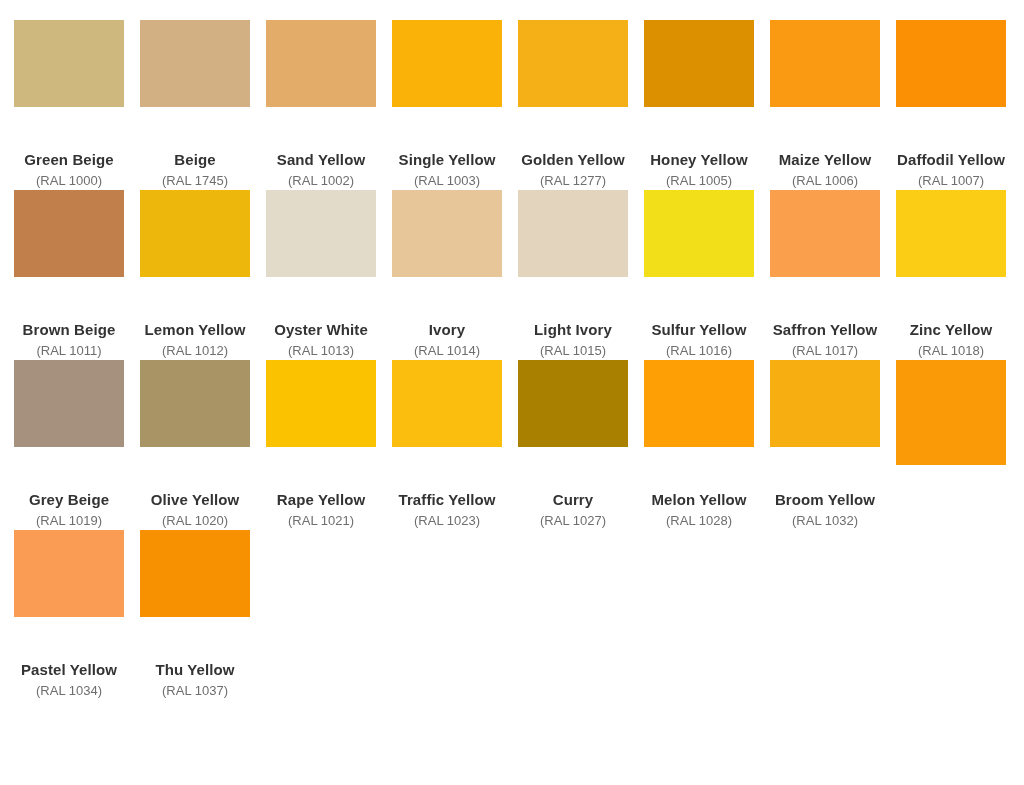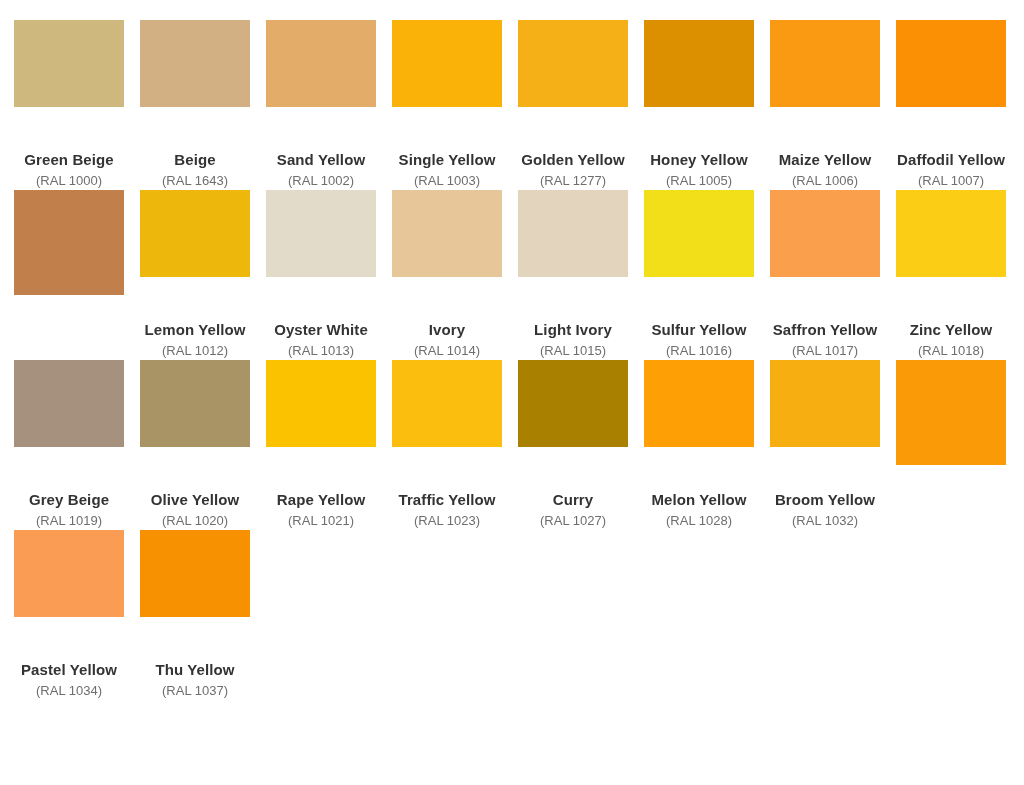--- a/index.html
+++ b/index.html
@@ -69,21 +69,21 @@
     <div class="swatch-caption">
       <span class="swatch-name">Green Beige</span>
       <span class="swatch-code">(RAL 1000)</span>
     </div>
   </div>
 
   <div class="swatch-cell">
     <span class="swatch-chip" style="background-color: rgb(210, 176, 132);"></span>
     <div class="swatch-caption">
       <span class="swatch-name">Beige</span>
-      <span class="swatch-code">(RAL 1643)</span>
+      <span class="swatch-code">(RAL 1745)</span>
     </div>
   </div>
 
   <div class="swatch-cell">
     <span class="swatch-chip" style="background-color: rgb(227, 172, 105);"></span>
     <div class="swatch-caption">
       <span class="swatch-name">Sand Yellow</span>
       <span class="swatch-code">(RAL 1002)</span>
     </div>
   </div>
@@ -123,20 +123,24 @@
   <div class="swatch-cell">
     <span class="swatch-chip" style="background-color: rgb(251, 144, 4);"></span>
     <div class="swatch-caption">
       <span class="swatch-name">Daffodil Yellow</span>
       <span class="swatch-code">(RAL 1007)</span>
     </div>
   </div>
 
   <div class="swatch-cell">
     <span class="swatch-chip" style="background-color: rgb(193, 128, 75);"></span>
+    <div class="swatch-caption">
+      <span class="swatch-name">Brown Beige</span>
+      <span class="swatch-code">(RAL 1011)</span>
+    </div>
   </div>
 
   <div class="swatch-cell">
     <span class="swatch-chip" style="background-color: rgb(237, 184, 11);"></span>
     <div class="swatch-caption">
       <span class="swatch-name">Lemon Yellow</span>
       <span class="swatch-code">(RAL 1012)</span>
     </div>
   </div>
 

